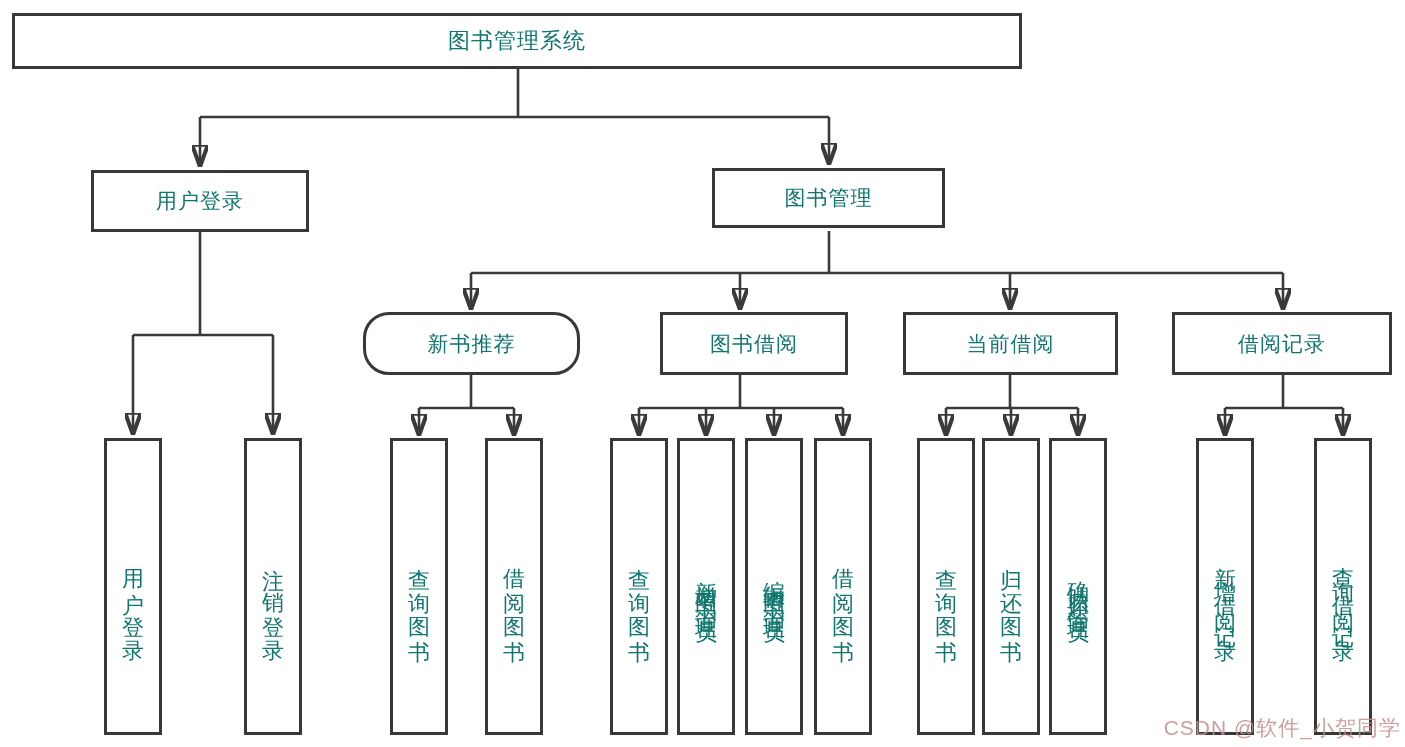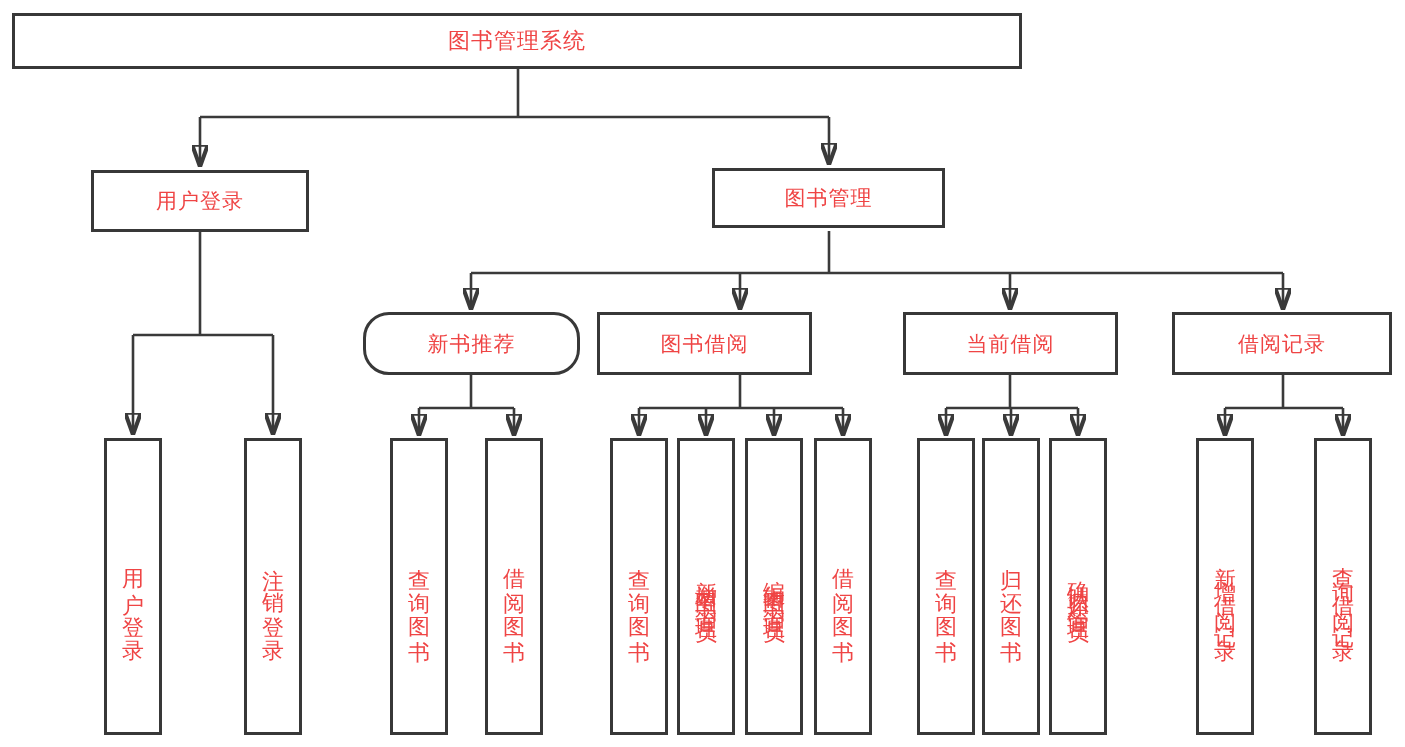--- a/index.html
+++ b/index.html
@@ -11,41 +11,41 @@
     overflow:hidden;
   }
   svg.connectors{position:absolute;left:0;top:0;width:1405px;height:747px;}
   svg.connectors path{stroke:#3a3a3a;stroke-width:2.6;fill:none;}
   .node{
     position:absolute;
     background:#ffffff;
     border:3px solid #383838;
     box-sizing:border-box;
     display:flex;align-items:center;justify-content:center;
-    color:#ef4444;
+    color:#0f766e;
   }
   .hbox{font-size:21px;letter-spacing:1px;}
   .vbox{width:58px;height:297px;}
   .vbox span{
     writing-mode:vertical-rl;
     text-orientation:mixed;
     font-size:22px;
     line-height:1;
     white-space:nowrap;
   }
   .ls-a span{letter-spacing:24px;margin-bottom:-24px;}   
   .ls-b span{letter-spacing:15px;margin-bottom:-15px;}   
   .ls-c span{letter-spacing:6px;margin-bottom:-6px;}     
 
   
   .n-root   {left:12px;  top:13px;  width:1010px; height:56px; font-size:22px;}
   .n-ul     {left:91px;  top:170px; width:218px;  height:62px;}
   .n-bm     {left:712px; top:168px; width:233px;  height:60px;}
   .n-nb     {left:363px; top:312px; width:217px;  height:63px;border-radius:26px;}
-  .n-bb     {left:597px; top:312px; width:215px;  height:63px;}
+  .n-bb     {left:660px; top:312px; width:188px;  height:63px;}
   .n-cb     {left:903px; top:312px; width:215px;  height:63px;}
   .n-br     {left:1172px;top:312px; width:220px;  height:63px;}
 
   
   .n-ul1{left:104px; top:438px;}
   .n-ul2{left:244px; top:438px;}
   .n-nb1{left:390px; top:438px;}
   .n-nb2{left:485px; top:438px;}
   .n-bb1{left:610px; top:438px;}
   .n-bb2{left:677px; top:438px;}
@@ -166,13 +166,14 @@
       <span>确认归还（管理员）</span>
     </div>
 
   <div class="node vbox ls-b n-br1">
       <span>新增借阅记录</span>
     </div>
   <div class="node vbox ls-b n-br2">
       <span>查询借阅记录</span>
     </div>
 
+  <div class="watermark">CSDN @软件_小贺同学</div>
 </div>
 
 </body></html>

